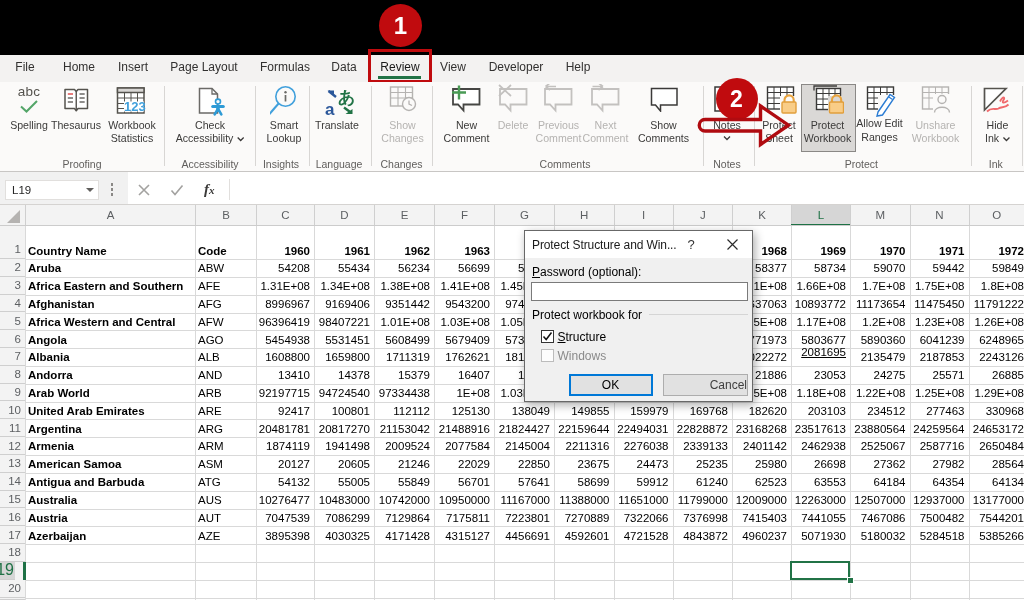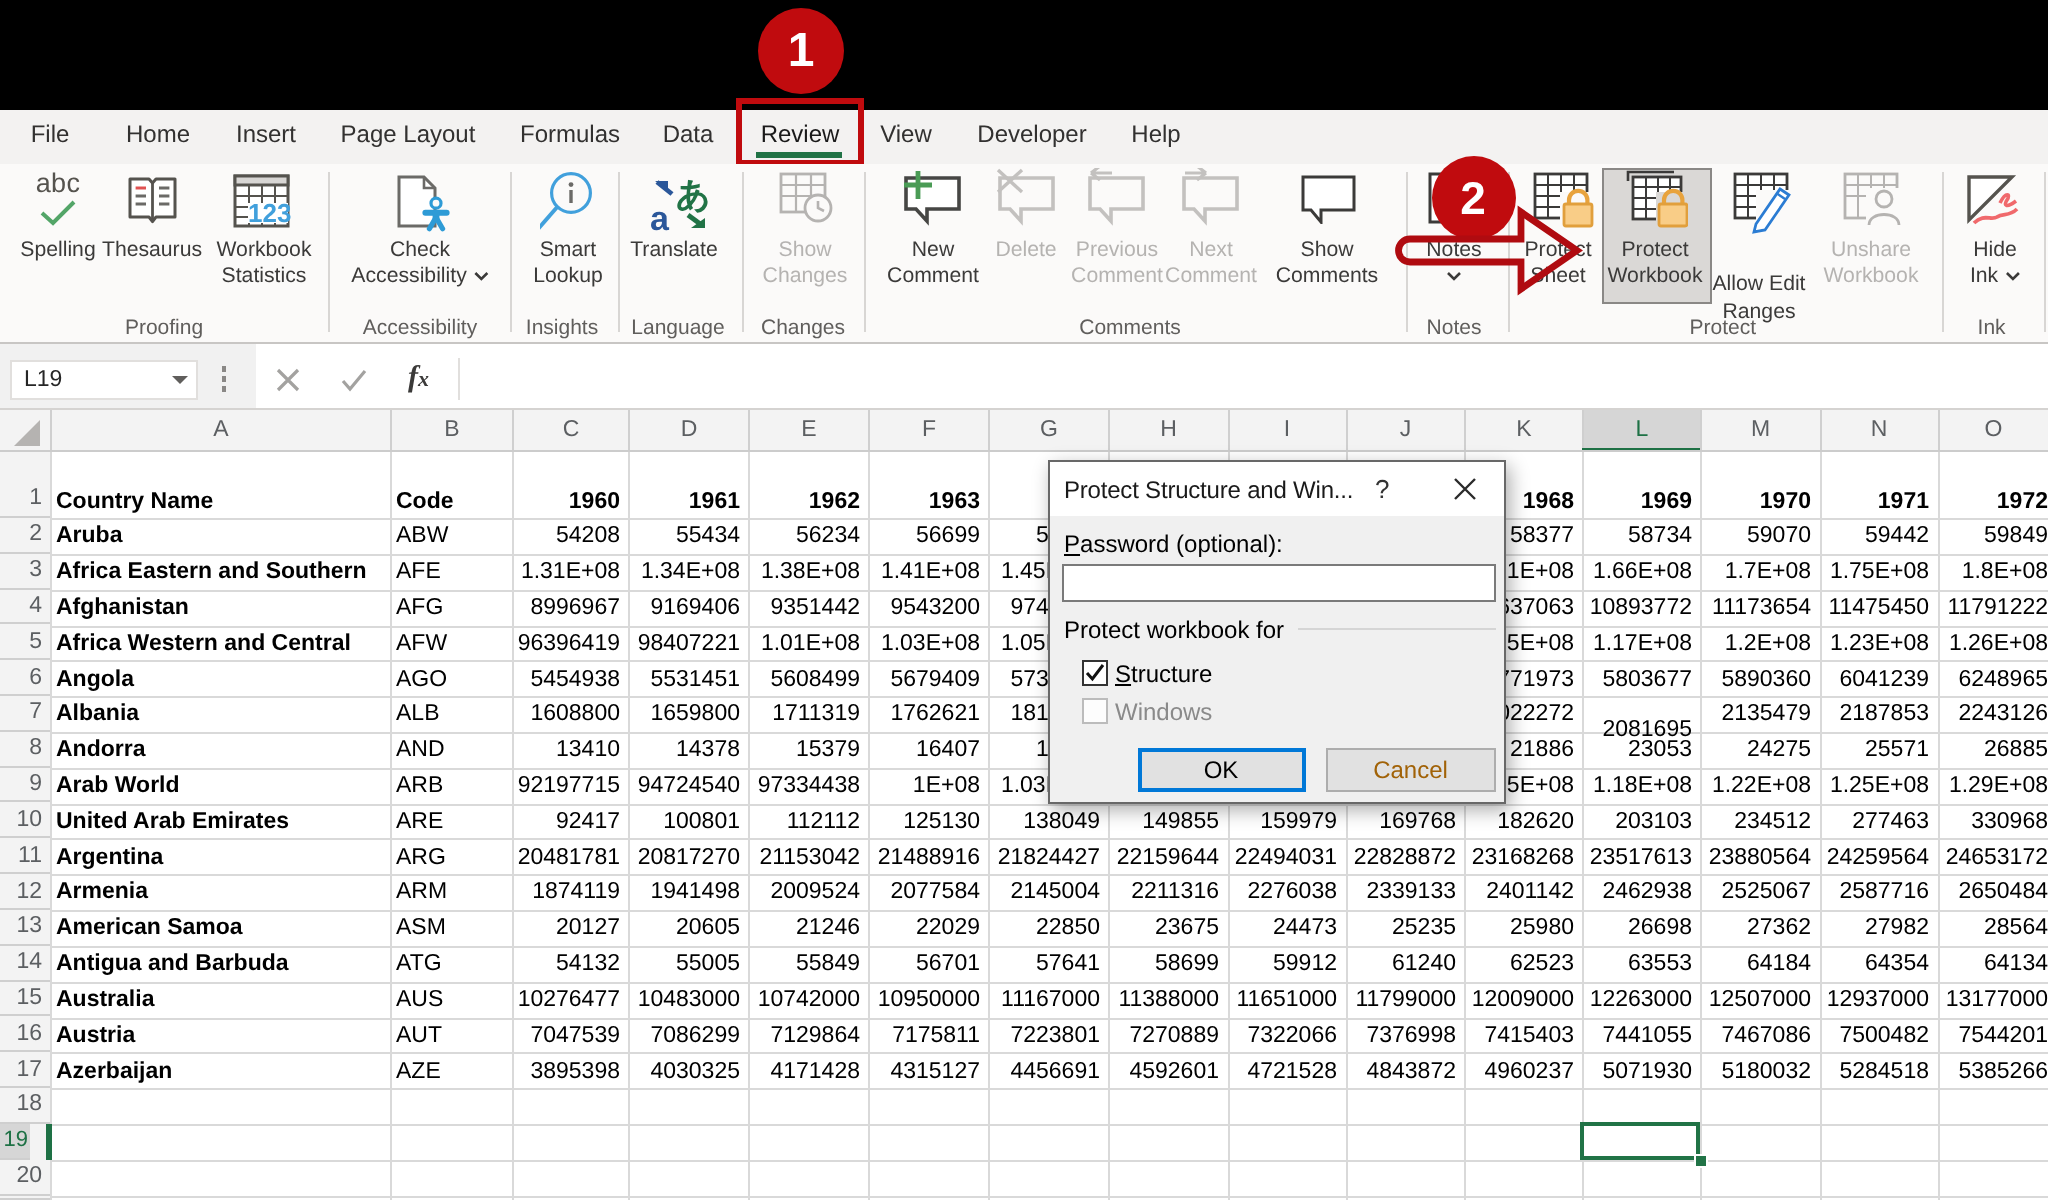--- a/index.html
+++ b/index.html
@@ -184,21 +184,21 @@
 <div class="lbl grey" style="left:513px;top:118.5px">Delete</div>
 <div class="lbl grey" style="left:558.5px;top:118.5px">Previous<br>Comment</div>
 <div class="lbl grey" style="left:605.5px;top:118.5px">Next<br>Comment</div>
 <div class="lbl" style="left:663.5px;top:118.5px">Show<br>Comments</div>
 <div class="lbl" style="left:727px;top:118.5px">Notes</div>
 <svg style="position:absolute;left:723px;top:135px" width="8" height="6" viewBox="0 0 8 6">
       <path d="M1 1.5 L4 4.5 L7 1.5" stroke="#3b3a39" stroke-width="1.3" fill="none"></path>
     </svg>
 <div class="lbl" style="left:779px;top:118.5px">Protect<br>Sheet</div>
 <div class="lbl" style="left:827.5px;top:118.5px">Protect<br>Workbook</div>
-<div class="lbl" style="left:879.5px;top:136px">Allow Edit<br>Ranges</div>
+<div class="lbl" style="left:879.5px;top:117px">Allow Edit<br>Ranges</div>
 <div class="lbl grey" style="left:935.5px;top:118.5px">Unshare<br>Workbook</div>
 <div class="lbl" style="left:997.5px;top:118.5px">Hide<br>Ink <svg width="8" height="6" viewBox="0 0 8 6">
         <path d="M1 1.5 L4 4.5 L7 1.5" stroke="#3b3a39" stroke-width="1.3" fill="none"></path>
       </svg></div>
 
 <div style="position:absolute;left:0;top:172px;width:1024px;height:32px;background:#f1f1f1"></div>
 <div style="position:absolute;left:5px;top:179.5px;width:94px;height:20.5px;background:#fff;border:1px solid #e1dfdd;font-size:11.5px;color:#262626;line-height:19px;padding-left:6px">L19</div>
 <div style="position:absolute;left:86px;top:188px;width:0;height:0;border-left:4px solid transparent;border-right:4px solid transparent;border-top:4.5px solid #605e5c"></div>
 <div style="position:absolute;left:111px;top:183px;width:2px;height:2.5px;background:#8a8886;box-shadow:0 5px 0 #8a8886, 0 10px 0 #8a8886"></div>
 <div style="position:absolute;left:128px;top:172px;width:896px;height:32px;background:#fff"></div>
@@ -278,21 +278,21 @@
 <div style="position:absolute;left:0;top:383.7px;width:25px;height:17.8px;background:#f3f3f3;color:#5c5f62;font-size:11.5px;text-align:right;padding-right:4px;box-sizing:border-box;display:flex;align-items:center;justify-content:flex-end;overflow:hidden;border-bottom:1px solid #cfcfcf">9</div>
 <div style="position:absolute;left:0;top:401.6px;width:25px;height:17.8px;background:#f3f3f3;color:#5c5f62;font-size:11.5px;text-align:right;padding-right:4px;box-sizing:border-box;display:flex;align-items:center;justify-content:flex-end;overflow:hidden;border-bottom:1px solid #cfcfcf">10</div>
 <div style="position:absolute;left:0;top:419.4px;width:25px;height:17.8px;background:#f3f3f3;color:#5c5f62;font-size:11.5px;text-align:right;padding-right:4px;box-sizing:border-box;display:flex;align-items:center;justify-content:flex-end;overflow:hidden;border-bottom:1px solid #cfcfcf">11</div>
 <div style="position:absolute;left:0;top:437.2px;width:25px;height:17.8px;background:#f3f3f3;color:#5c5f62;font-size:11.5px;text-align:right;padding-right:4px;box-sizing:border-box;display:flex;align-items:center;justify-content:flex-end;overflow:hidden;border-bottom:1px solid #cfcfcf">12</div>
 <div style="position:absolute;left:0;top:455.0px;width:25px;height:17.8px;background:#f3f3f3;color:#5c5f62;font-size:11.5px;text-align:right;padding-right:4px;box-sizing:border-box;display:flex;align-items:center;justify-content:flex-end;overflow:hidden;border-bottom:1px solid #cfcfcf">13</div>
 <div style="position:absolute;left:0;top:472.8px;width:25px;height:17.8px;background:#f3f3f3;color:#5c5f62;font-size:11.5px;text-align:right;padding-right:4px;box-sizing:border-box;display:flex;align-items:center;justify-content:flex-end;overflow:hidden;border-bottom:1px solid #cfcfcf">14</div>
 <div style="position:absolute;left:0;top:490.7px;width:25px;height:17.8px;background:#f3f3f3;color:#5c5f62;font-size:11.5px;text-align:right;padding-right:4px;box-sizing:border-box;display:flex;align-items:center;justify-content:flex-end;overflow:hidden;border-bottom:1px solid #cfcfcf">15</div>
 <div style="position:absolute;left:0;top:508.5px;width:25px;height:17.8px;background:#f3f3f3;color:#5c5f62;font-size:11.5px;text-align:right;padding-right:4px;box-sizing:border-box;display:flex;align-items:center;justify-content:flex-end;overflow:hidden;border-bottom:1px solid #cfcfcf">16</div>
 <div style="position:absolute;left:0;top:526.3px;width:25px;height:17.8px;background:#f3f3f3;color:#5c5f62;font-size:11.5px;text-align:right;padding-right:4px;box-sizing:border-box;display:flex;align-items:center;justify-content:flex-end;overflow:hidden;border-bottom:1px solid #cfcfcf">17</div>
 <div style="position:absolute;left:0;top:544.1px;width:25px;height:17.8px;background:#f3f3f3;color:#5c5f62;font-size:11.5px;text-align:right;padding-right:4px;box-sizing:border-box;display:flex;align-items:center;justify-content:flex-end;overflow:hidden;border-bottom:1px solid #cfcfcf">18</div>
-<div style="position:absolute;left:0;top:561.9px;width:15px;height:17.8px;background:#d6d6d6;color:#1e7145;font-size:11px;text-align:right;padding-right:1px;box-sizing:border-box;display:flex;align-items:center;justify-content:flex-end;overflow:hidden;border-bottom:1px solid #cfcfcf">19</div>
+<div style="position:absolute;left:0;top:561.9px;width:15px;height:17.8px;background:#d6d6d6;color:#1e7145;font-size:16px;text-align:right;padding-right:1px;box-sizing:border-box;display:flex;align-items:center;justify-content:flex-end;overflow:hidden;border-bottom:1px solid #cfcfcf">19</div>
 <div style="position:absolute;left:23px;top:561.9px;width:2.5px;height:17.8px;background:#1e7145"></div>
 <div style="position:absolute;left:0;top:579.8px;width:25px;height:17.8px;background:#f3f3f3;color:#5c5f62;font-size:11.5px;text-align:right;padding-right:4px;box-sizing:border-box;display:flex;align-items:center;justify-content:flex-end;overflow:hidden;border-bottom:1px solid #cfcfcf">20</div>
 <div style="position:absolute;left:0;top:597.6px;width:25px;height:2.4px;background:#f3f3f3;color:#5c5f62;font-size:11.5px;text-align:right;padding-right:4px;box-sizing:border-box;display:flex;align-items:center;justify-content:flex-end;overflow:hidden;border-bottom:1px solid #cfcfcf"></div>
 <div class="cell" style="left:28px;top:226.0px;width:164px;height:33.0px;font-weight:bold">Country Name</div>
 <div class="cell" style="left:198px;top:226.0px;width:55px;height:33.0px;font-weight:bold;">Code</div>
 <div class="cell num" style="left:258px;top:226.0px;width:52px;height:33.0px;font-weight:bold;">1960</div>
 <div class="cell num" style="left:316px;top:226.0px;width:54px;height:33.0px;font-weight:bold;">1961</div>
 <div class="cell num" style="left:376px;top:226.0px;width:54px;height:33.0px;font-weight:bold;">1962</div>
 <div class="cell num" style="left:436px;top:226.0px;width:54px;height:33.0px;font-weight:bold;">1963</div>
 <div class="cell num" style="left:496px;top:226.0px;width:54px;height:33.0px;font-weight:bold;">1964</div>
@@ -383,21 +383,21 @@
 <div class="cell" style="left:198px;top:348.1px;width:55px;height:17.8px;">ALB</div>
 <div class="cell num" style="left:258px;top:348.1px;width:52px;height:17.8px;">1608800</div>
 <div class="cell num" style="left:316px;top:348.1px;width:54px;height:17.8px;">1659800</div>
 <div class="cell num" style="left:376px;top:348.1px;width:54px;height:17.8px;">1711319</div>
 <div class="cell num" style="left:436px;top:348.1px;width:54px;height:17.8px;">1762621</div>
 <div class="cell num" style="left:496px;top:348.1px;width:54px;height:17.8px;">1814135</div>
 <div class="cell num" style="left:556px;top:348.1px;width:53.5px;height:17.8px;">1864791</div>
 <div class="cell num" style="left:615.5px;top:348.1px;width:53.0px;height:17.8px;">1914573</div>
 <div class="cell num" style="left:674.5px;top:348.1px;width:53.5px;height:17.8px;">1965598</div>
 <div class="cell num" style="left:734px;top:348.1px;width:53px;height:17.8px;">2022272</div>
-<div class="cell num" style="left:793px;top:356px;width:53px;height:17.8px;">2081695</div>
+<div class="cell num" style="left:793px;top:343px;width:53px;height:17.8px;text-decoration:underline;">2081695</div>
 <div class="cell num" style="left:852px;top:348.1px;width:53.5px;height:17.8px;">2135479</div>
 <div class="cell num" style="left:911.5px;top:348.1px;width:53.0px;height:17.8px;">2187853</div>
 <div class="cell num" style="left:970.5px;top:348.1px;width:53.5px;height:17.8px;">2243126</div>
 <div class="cell" style="left:28px;top:365.9px;width:164px;height:17.8px;font-weight:bold">Andorra</div>
 <div class="cell" style="left:198px;top:365.9px;width:55px;height:17.8px;">AND</div>
 <div class="cell num" style="left:258px;top:365.9px;width:52px;height:17.8px;">13410</div>
 <div class="cell num" style="left:316px;top:365.9px;width:54px;height:17.8px;">14378</div>
 <div class="cell num" style="left:376px;top:365.9px;width:54px;height:17.8px;">15379</div>
 <div class="cell num" style="left:436px;top:365.9px;width:54px;height:17.8px;">16407</div>
 <div class="cell num" style="left:496px;top:365.9px;width:54px;height:17.8px;">17469</div>
@@ -560,21 +560,21 @@
   <div style="position:absolute;left:7px;top:76.5px;font-size:12px;color:#000">Protect workbook for</div>
   <div style="position:absolute;left:124px;top:83px;width:99px;height:1px;background:#d5d5d5"></div>
   <div style="position:absolute;left:15.5px;top:99px;width:13px;height:13px;background:#fff;border:1px solid #333"></div>
   <svg style="position:absolute;left:17px;top:100px" width="11" height="11" viewBox="0 0 11 11">
         <path d="M1.5 5.5 L4.2 8.5 L9.5 1.5" stroke="#111" stroke-width="1.5" fill="none"></path>
       </svg>
   <div style="position:absolute;left:32.5px;top:99px;font-size:12px;color:#000"><span style="text-decoration:underline">S</span>tructure</div>
   <div style="position:absolute;left:15.5px;top:117.5px;width:13px;height:13px;background:#fdfdfd;border:1px solid #bcbcbc"></div>
   <div style="position:absolute;left:32.5px;top:117.5px;font-size:12px;color:#8a8a8a">Windows</div>
   <div style="position:absolute;left:43.5px;top:143px;width:84px;height:22px;background:#e1e1e1;border:2px solid #0078d7;font-size:12px;color:#000;text-align:center;line-height:18px">OK</div>
-  <div style="position:absolute;left:137.5px;top:143px;width:85.5px;height:22px;background:#e1e1e1;border:1px solid #adadad;font-size:12px;color:#a16207;text-align:center;line-height:20px">Cancel</div>
+  <div style="position:absolute;left:137.5px;top:143px;width:85.5px;height:22px;background:#e1e1e1;border:1px solid #adadad;font-size:12px;color:#404040;text-align:right;line-height:20px">Cancel</div>
 </div>
 
 <div style="position:absolute;left:379px;top:3.5px;width:43px;height:43px;border-radius:50%;background:#c00b0e;color:#fff;font-size:24px;font-weight:bold;text-align:center;line-height:44px">1</div>
 <div style="position:absolute;left:715.5px;top:78px;width:42px;height:42px;border-radius:50%;background:#c00b0e;color:#fff;font-size:23px;font-weight:bold;text-align:center;line-height:43px">2</div>
 <svg style="position:absolute;left:694px;top:100px" width="100" height="52" viewBox="0 0 100 52">
 <path d="M11 19.5 L66.5 19.5 L66.5 6 L94.5 25.2 L66.5 44.5 L66.5 31 L11 31 A5.75 5.75 0 0 1 11 19.5 Z" fill="none" stroke="#b00b10" stroke-width="3.4" stroke-linejoin="miter"></path>
 </svg>
 
 </div>
 

